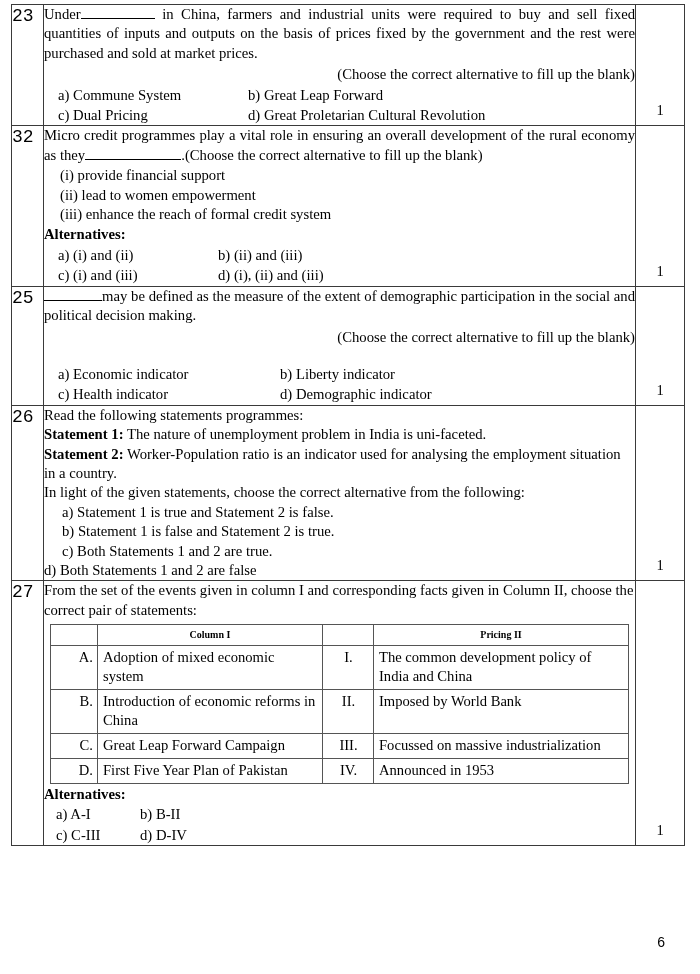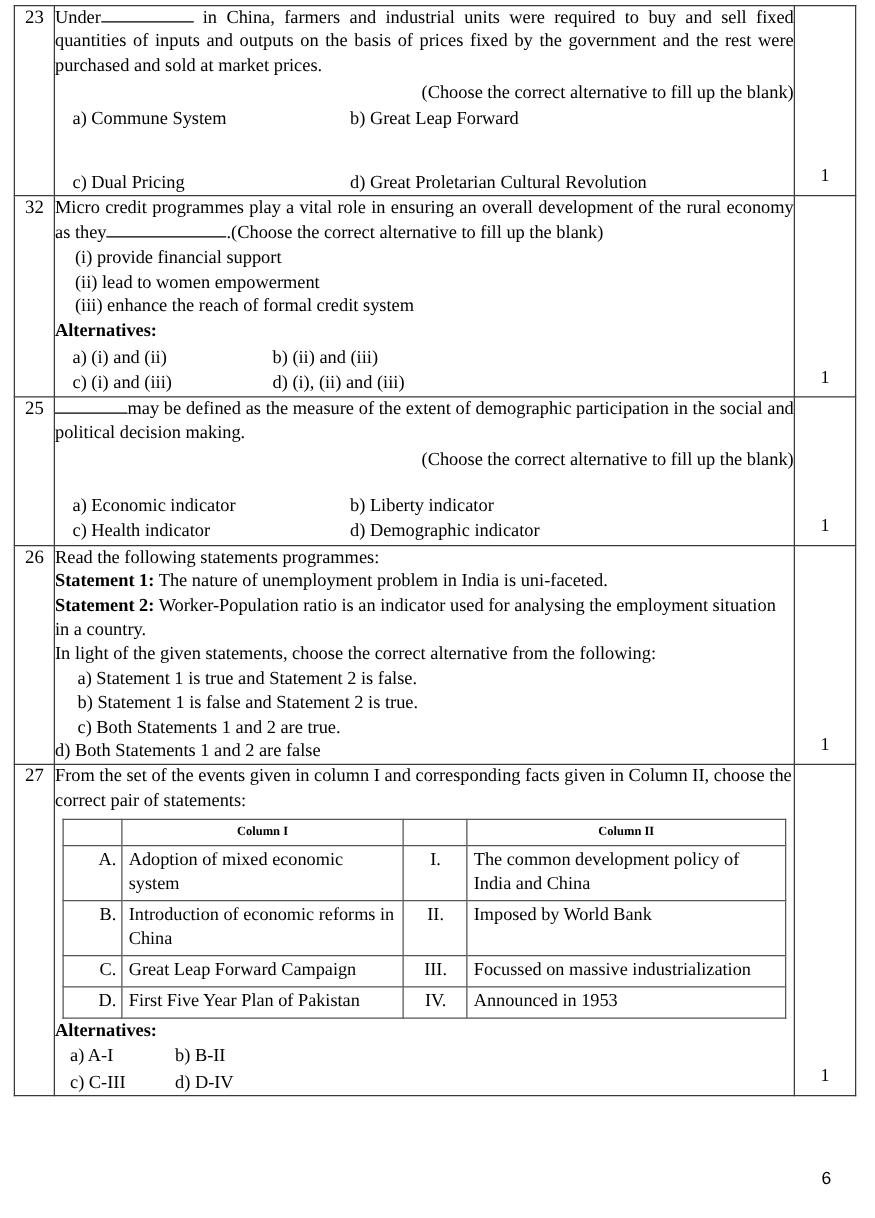--- a/index.html
+++ b/index.html
@@ -35,24 +35,25 @@
   .exam-table > tbody > tr > td {
     border: 1.4px solid #3a3a3a;
     vertical-align: top;
     padding: 0;
   }
   .col-qno  { width: 31px; }
   .col-body { width: 591px; }
   .col-mark { width: 48px; }
 
   .qno {
-    text-align: center;
-    font-size: 15px;
+    text-align: left;
+    font-size: 18px;
     padding-top: 9px;
     line-height: 1.3;
+    font-family: Liberation Mono, monospace;
   }
   .qbody {
     padding: 7px 7px 6px 7px;
     font-size: 14.7px;
     line-height: 1.32;
   }
   .marks {
     text-align: center;
     font-size: 14.5px;
     position: relative;
@@ -100,21 +101,20 @@
   .opts {
     display: grid;
     grid-template-columns: 160px auto;
     margin-top: 1px;
     padding-left: 14px;
     row-gap: 1px;
   }
   .opts-wide {
     grid-template-columns: 190px auto;
     padding-left: 14px;
-    gap: 32px;
   }
   .opts-q25 {
     grid-template-columns: 222px auto;
     padding-left: 14px;
     margin-top: 18px;
   }
   .opts-q27 {
     grid-template-columns: 84px auto;
     padding-left: 12px;
   }
@@ -245,21 +245,21 @@
         <td class="col-qno qno">27</td>
         <td class="col-body qbody">
           <p class="stem-left">From the set of the events given in column I and corresponding facts given in Column II, choose the correct pair of statements:</p>
 
           <table class="match-table">
             <tbody>
               <tr>
                 <th class="mc-key"></th>
                 <th class="mc-left">Column I</th>
                 <th class="mc-rom"></th>
-                <th class="mc-right">Column II</th>
+                <th class="mc-right">Pricing II</th>
               </tr>
               <tr>
                 <td class="mc-key">A.</td>
                 <td class="mc-left">Adoption of mixed economic system</td>
                 <td class="mc-rom">I.</td>
                 <td class="mc-right">The common development policy of India and China</td>
               </tr>
               <tr>
                 <td class="mc-key">B.</td>
                 <td class="mc-left">Introduction of economic reforms in China</td>

